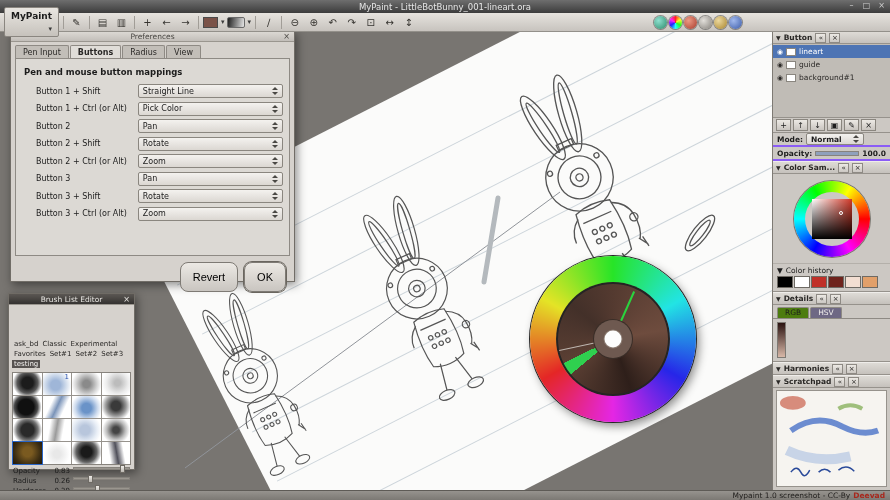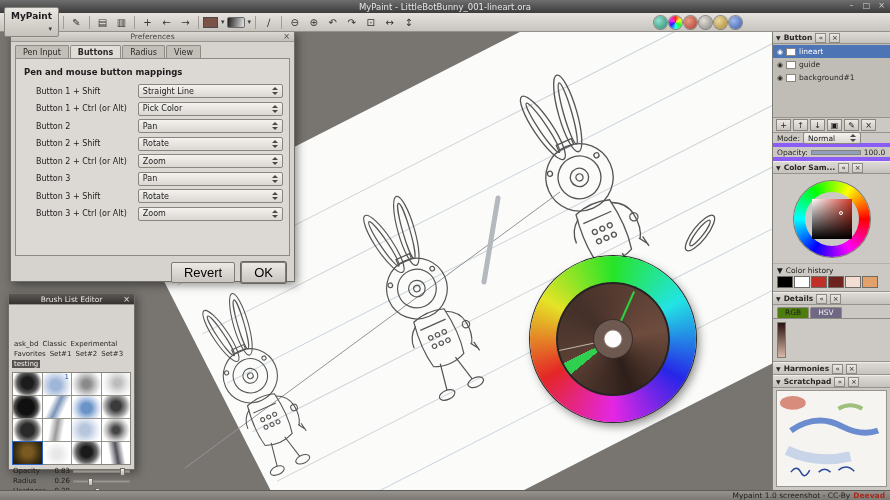--- a/index.html
+++ b/index.html
@@ -80,21 +80,21 @@
   .map-label { font-size:8px; margin-left:14px; width:104px; }
   .combo { width:148px; height:14px; border:1px solid #8a867f; border-radius:2px;
     background:linear-gradient(#f4f2ef,#dbd7d2); display:flex; align-items:center;
     justify-content:space-between; font-size:8px; padding:0 4px; }
   .combo.sm { width:58px; height:12px; font-size:7.5px; }
   .stepper { display:flex; flex-direction:column; gap:2px; }
   .stepper i { display:block; width:0; height:0; border-left:3px solid transparent; border-right:3px solid transparent; }
   .st-up { border-bottom:3px solid #4a4844; }
   .st-dn { border-top:3px solid #4a4844; }
   .dlg-actions { display:flex; justify-content:flex-end; gap:6px; padding:6px 8px; }
-  .gbtn { font-size:13px; padding:2px 12px; border:1px solid #7e7a74; border-radius:2px;
+  .gbtn { font-size:11px; padding:8px 12px; border:1px solid #7e7a74; border-radius:8px;
     background:linear-gradient(#ece9e4,#c9c5c0); }
   .gbtn.default { box-shadow:0 0 0 1px #6a665f; }
 
   
   .brushdlg { left:8px; top:293px; width:127px; height:177px; z-index:3; }
   .groups { padding:2px 3px; font-size:7px; line-height:10px; color:#2a2826;margin-top:32px; }
   .grp { padding:0 2px; }
   .grp.active { background:#565250; color:#f2f0ee; }
   .brush-grid { display:grid; grid-template-columns:repeat(4,1fr); gap:1px;
     background:#97938d; border:1px solid #87837d; margin:1px 3px; }
@@ -109,21 +109,21 @@
   .bcell:nth-child(8){ background:radial-gradient(circle at 50% 45%, #3a3a3a 25%, #9a9a9a 55%, #fff 80%);}
   .bcell:nth-child(9){ background:radial-gradient(circle at 50% 50%, #2a2a2a 35%, #777 58%, #fff 80%);}
   .bcell:nth-child(10){background:linear-gradient(100deg,#fff 25%, #9a9a9a 48%, #fff 70%);}
   .bcell:nth-child(11){background:radial-gradient(circle at 45% 50%, #b8c6dc 25%, #e8eef6 62%, #fff 84%);}
   .bcell:nth-child(12){background:radial-gradient(circle at 50% 50%, #444 18%, #bbb 52%, #fff 78%);}
   .bcell:nth-child(13){background:radial-gradient(circle at 50% 45%, #7a5a20 25%, #3a2c12 70%, #241a0a 95%); outline:1px solid #2a66c8;}
   .bcell:nth-child(14){background:radial-gradient(circle at 50% 55%, #e8e8e8 20%, #fff 70%);}
   .bcell:nth-child(15){background:radial-gradient(circle at 50% 45%, #1a1a1a 28%, #666 55%, #fff 80%);}
   .bcell:nth-child(16){background:linear-gradient(80deg,#fff 28%, #50505a 52%, #fff 75%);}
   .bbadge { position:absolute; right:2px; top:0; font-size:7px; color:#2a52b0; }
-  .bslider-row { display:flex; align-items:center; gap:3px; padding:1px 4px; font-size:7px; }
+  .bslider-row { display:flex; align-items:flex-start; gap:3px; padding:1px 4px; font-size:7px; }
   .bs-label { width:36px; }
   .bs-val { width:18px; text-align:right; }
   .mini-track { flex:1; height:3px; background:#9a968f; border:1px solid #86827c; position:relative; }
   .mini-handle { position:absolute; top:-3px; width:5px; height:8px; background:linear-gradient(#efece8,#bcb8b2); border:1px solid #6e6a64; }
 
   
   .sidebar { position:absolute; left:772px; top:31px; width:118px; bottom:10px;
     background:#ccc8c3; border-left:1px solid #7e7a74; z-index:3; display:flex; flex-direction:column; }
   .ph { height:13px; flex:none; display:flex; align-items:center; gap:3px; padding:0 3px;
     background:linear-gradient(#dedbd6,#c5c1bc); border-top:1px solid #efedea; border-bottom:1px solid #96928c;
@@ -135,21 +135,21 @@
   .layer-list { height:74px; flex:none; background:#c0bcb6; border-bottom:1px solid #96928c; padding-top:1px; }
   .layer-row { height:13px; display:flex; align-items:center; gap:3px; font-size:7.5px; padding:0 4px; color:#2a2826;}
   .layer-row.sel { background:#4d74b4; color:#fff; }
   .eye { font-size:7px; }
   .lthumb { width:10px; height:8px; background:#fff; border:1px solid #8a867f; flex:none; }
   .layer-btns { height:15px; flex:none; display:flex; gap:2px; align-items:center; padding:0 3px;
     border-bottom:1px solid #96928c; }
   .lb { width:15px; height:12px; font-size:8px; line-height:11px; text-align:center;
     border:1px solid #8a867f; background:linear-gradient(#ece9e4,#c9c5c0); }
   .mode-row, .op-row { height:14px; flex:none; display:flex; align-items:center; gap:3px;
-    padding:0 4px; font-size:7.5px; border-bottom:4px solid #8b5cf6; }
+    padding:0 4px; font-size:7.5px; border-bottom:2px solid #8b5cf6;font-weight:bold; }
   .slider { width:50px; height:5px; border:1px solid #86827c; background:#b0aca6; position:relative; }
   .slider .fill { position:absolute; left:0; top:0; bottom:0; background:#8fa0bc; }
 
   .wheel-box { height:90px; flex:none; display:flex; align-items:center; justify-content:center;
     border-bottom:1px solid #b4b0aa; }
   .csam-wheel { width:76px; height:76px; border-radius:50%;
     background: conic-gradient(from 90deg,#f00,#f0f,#00f,#0ff,#0f0,#ff0,#f00);
     display:flex; align-items:center; justify-content:center; box-shadow:0 0 0 1px #7a766f; }
   .csam-hole { width:54px; height:54px; border-radius:50%; background:#ccc8c3;
     display:flex; align-items:center; justify-content:center; }

